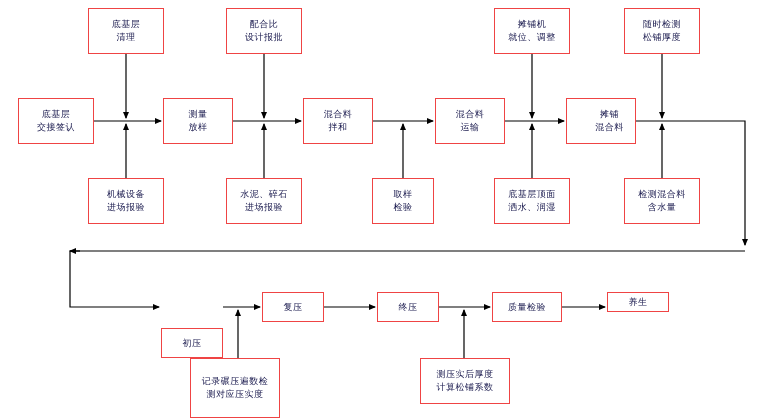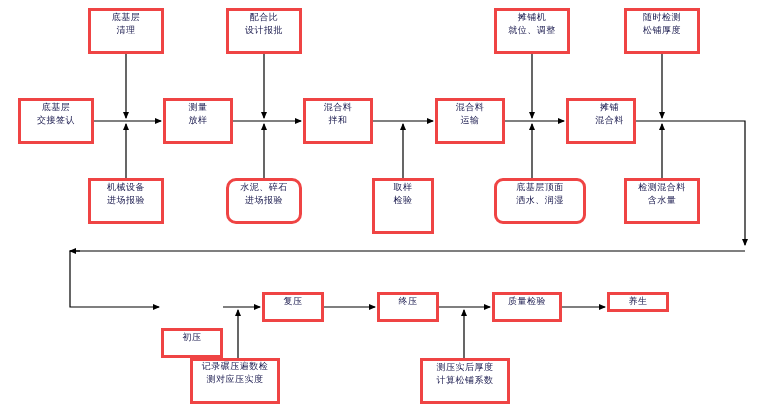--- a/index.html
+++ b/index.html
@@ -20,25 +20,26 @@
   #edges {
     position: absolute;
     left: 0;
     top: 0;
     width: 760px;
     height: 418px;
   }
   .node {
     position: absolute;
     box-sizing: border-box;
-    border: 3px solid #ef4444;
+    border: 1px solid #ef4444;
     background: #ffffff;
     display: flex;
     flex-direction: column;
     align-items: center;
+    justify-content: center;
     z-index: 3;
   }
   .node .line {
     font-size: 9px;
     line-height: 13px;
     color: #1a1a4e;
     letter-spacing: 0.5px;
     white-space: nowrap;
   }
 </style>
@@ -101,41 +102,41 @@
         <div class="line">进场报验</div>
       </div>
       <div class="node" style="left: 163px; top: 98px; width: 70px; height: 46px;">
         <div class="line">测量</div>
         <div class="line">放样</div>
       </div>
       <div class="node" style="left: 226px; top: 8px; width: 76px; height: 46px;">
         <div class="line">配合比</div>
         <div class="line">设计报批</div>
       </div>
-      <div class="node" style="left: 226px; top: 178px; width: 76px; height: 46px; border-radius: 10px;">
+      <div class="node" style="left: 226px; top: 178px; width: 76px; height: 46px;">
         <div class="line">水泥、碎石</div>
         <div class="line">进场报验</div>
       </div>
       <div class="node" style="left: 303px; top: 98px; width: 70px; height: 46px;">
         <div class="line">混合料</div>
         <div class="line">拌和</div>
       </div>
-      <div class="node" style="left: 372px; top: 178px; width: 62px; height: 56px; font-family: Liberation Serif, serif;">
+      <div class="node" style="left: 372px; top: 178px; width: 62px; height: 46px; font-family: Liberation Serif, serif;">
         <div class="line">取样</div>
         <div class="line">检验</div>
       </div>
       <div class="node" style="left: 435px; top: 98px; width: 70px; height: 46px;">
         <div class="line">混合料</div>
         <div class="line">运输</div>
       </div>
       <div class="node" style="left: 494px; top: 8px; width: 76px; height: 46px;">
         <div class="line">摊铺机</div>
         <div class="line">就位、调整</div>
       </div>
-      <div class="node" style="left: 494px; top: 178px; width: 92px; height: 46px; border-radius: 9px;">
+      <div class="node" style="left: 494px; top: 178px; width: 76px; height: 46px;">
         <div class="line">底基层顶面</div>
         <div class="line">洒水、润湿</div>
       </div>
       <div class="node" style="left: 566px; top: 98px; width: 70px; height: 46px; padding-left: 17px;">
         <div class="line">摊铺</div>
         <div class="line">混合料</div>
       </div>
       <div class="node" style="left: 624px; top: 8px; width: 76px; height: 46px;">
         <div class="line">随时检测</div>
         <div class="line">松铺厚度</div>
@@ -152,21 +153,21 @@
       </div>
       <div class="node" style="left: 377px; top: 292px; width: 62px; height: 30px;">
         <div class="line">终压</div>
       </div>
       <div class="node" style="left: 492px; top: 292px; width: 70px; height: 30px;">
         <div class="line">质量检验</div>
       </div>
       <div class="node" style="left: 607px; top: 292px; width: 62px; height: 20px;">
         <div class="line">养生</div>
       </div>
-      <div class="node" style="left: 190px; top: 358px; width: 90px; height: 46px; font-family: Liberation Mono, monospace;">
+      <div class="node" style="left: 190px; top: 358px; width: 90px; height: 60px;">
         <div class="line">记录碾压遍数检</div>
         <div class="line">测对应压实度</div>
       </div>
       <div class="node" style="left: 420px; top: 358px; width: 90px; height: 46px;">
         <div class="line">测压实后厚度</div>
         <div class="line">计算松铺系数</div>
       </div>
     </div>
 
 </div>

